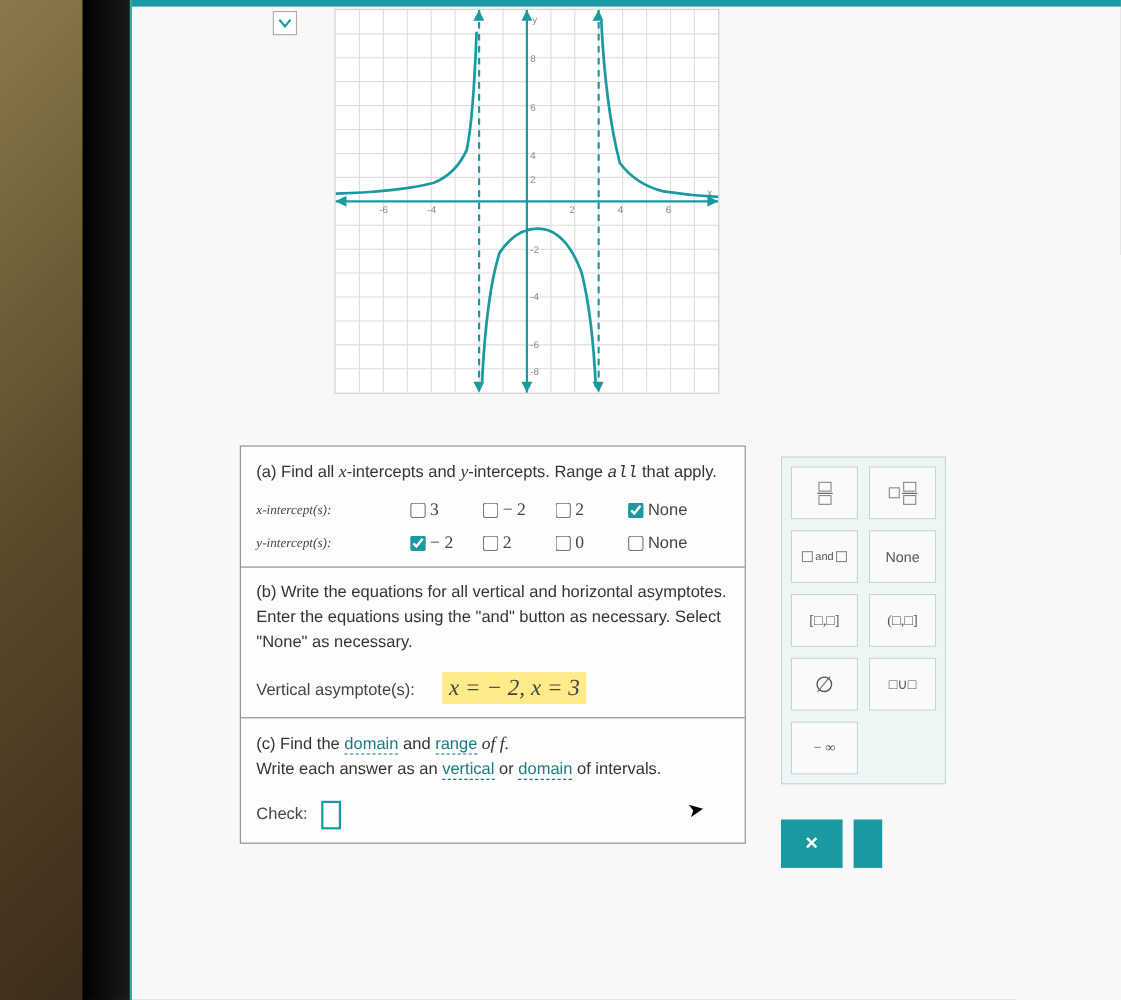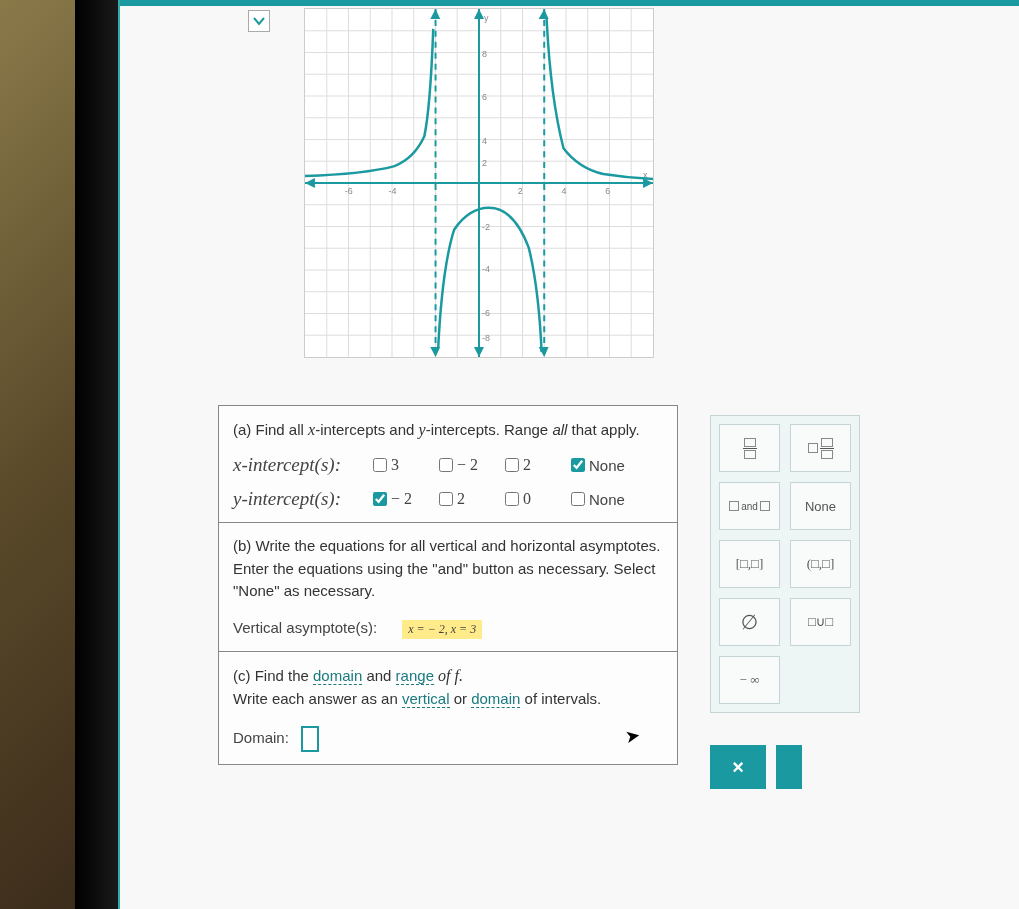--- a/index.html
+++ b/index.html
@@ -11,29 +11,29 @@
 
 .collapse-btn { position:absolute; top:10px; left:248px; width:22px; height:22px; background:#fff; border:1px solid #aaa; display:flex; align-items:center; justify-content:center; color:#1a9aa0; font-weight:bold; }
 
 .graph-panel { position:absolute; top:8px; left:304px; width:350px; height:350px; background:#fff; border:1px solid #ccc; }
 .graph-svg { width:100%; height:100%; }
 
 .question-panel { position:absolute; top:405px; left:218px; width:460px; border:1px solid #888; background:#fdfdfd; }
 .section { border-bottom:1px solid #888; padding:12px 14px; }
 .section:last-child { border-bottom:none; }
 .q-text { font-size:15px; color:#333; line-height:1.5; }
-.q-text .ital { font-style:italic; }
+.q-text .ital { font-style:italic;font-family:Liberation Mono, monospace; }
 .q-text .var { font-style:italic; font-family:'Times New Roman',serif; font-size:16px; }
 .row { display:flex; align-items:center; margin-top:12px; gap:10px; font-size:15px; color:#444;}
-.row .label { width:130px; font-style:italic; font-family:'Times New Roman',serif; font-size:19px;}
+.row .label { width:130px; font-style:italic; font-family:'Times New Roman',serif; font-size:12px;}
 .opt { display:flex; align-items:center; gap:4px; min-width:56px; }
 .opt .val { font-family:'Times New Roman',serif; font-size:16px; }
 input[type=checkbox]{ width:14px; height:14px; accent-color:#1a9aa0;}
 .sub-label { font-size:15px; color:#444; margin-top:16px; }
-.answer-hl { background:#ffeb8a; padding:2px 6px; font-family:'Times New Roman',serif; font-style:italic; font-size:12px; display:inline-block; position:relative;}
+.answer-hl { background:#ffeb8a; padding:2px 6px; font-family:'Times New Roman',serif; font-style:italic; font-size:21px; display:inline-block; position:relative;}
 .cursor-bar::after { content:''; display:inline-block; width:1.5px; height:18px; background:#000; vertical-align:-3px; margin-left:1px;}
 .link-term { color:#1a7a80; border-bottom:1px dashed #1a7a80; cursor:pointer;text-align:center; }
 .input-box { display:inline-block; width:18px; height:26px; border:2px solid #1a9aa0; background:#fff; vertical-align:middle; margin-left:8px;}
 
 .keypad { position:absolute; top:415px; left:710px; width:150px; background:#eef5f5; border:1px solid #c5d5d5; padding:8px; display:grid; grid-template-columns:1fr 1fr; gap:10px;}
 .key { background:#f9fbfb; border:1px solid #c5d5d5; height:48px; display:flex; align-items:center; justify-content:center; font-size:13px; color:#555; cursor:pointer; }
 .key .frac { display:inline-flex; flex-direction:column; align-items:center; font-size:11px; line-height:1;}
 .key .frac .n,.key .frac .d { border:1px solid #888; width:12px; height:9px;}
 .key .frac .bar { width:14px; height:1px; background:#555; margin:1px 0;}
 .key.wide { font-family:'Times New Roman',serif; }
@@ -187,21 +187,21 @@
       <span class="answer-hl">x = − 2, x = 3</span>
     </div>
   </div>
 
   <div class="section">
     <div class="q-text">
       <span>(c) Find the </span><span class="link-term">domain</span><span> and </span><span class="link-term">range</span><span class="var"> of f.</span><br>
       <span>Write each answer as an </span><span class="link-term">vertical</span><span> or </span><span class="link-term">domain</span><span> of intervals.</span>
     </div>
     <div class="sub-label">
-      <span>Domain:</span>
+      <span>Check:</span>
       <span class="input-box"></span>
     </div>
   </div>
 
 </div>
 
 <div class="keypad">
   <div class="key">
       <span class="frac">
         <span class="n"></span>

